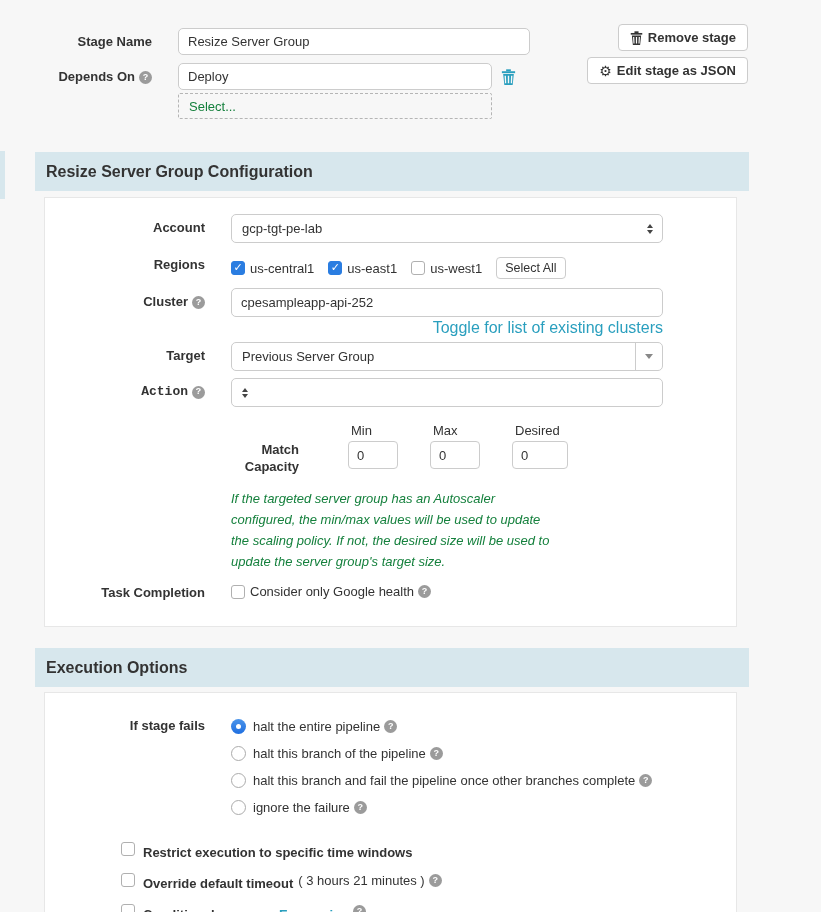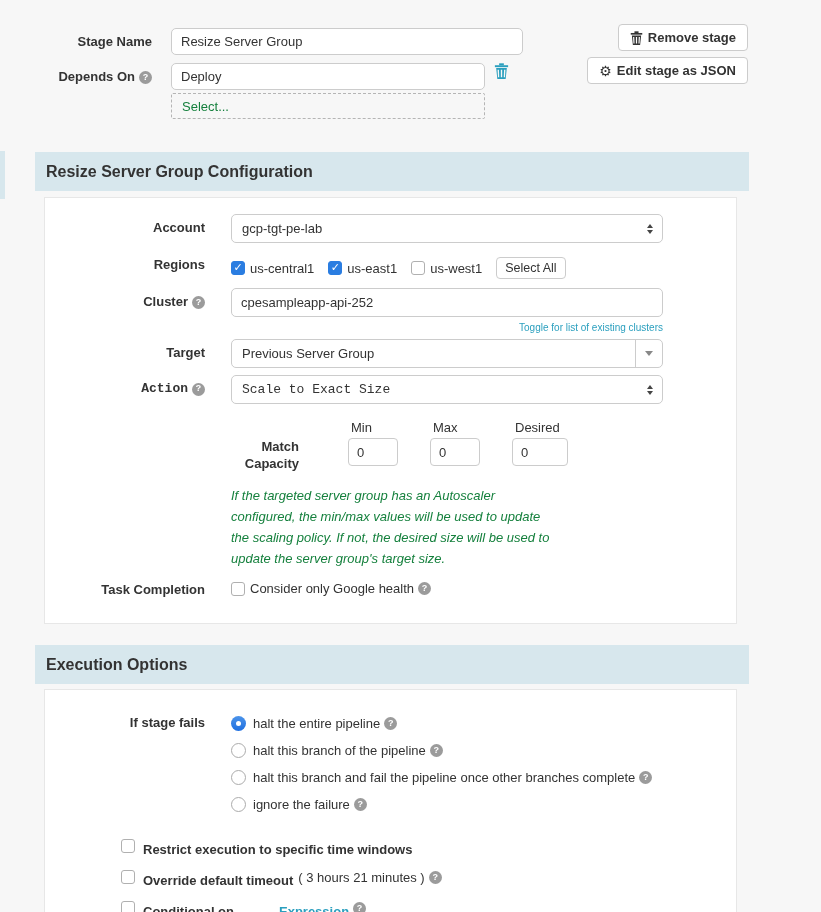--- a/index.html
+++ b/index.html
@@ -9,21 +9,21 @@
     font-family:"Liberation Sans", sans-serif;
     font-size:13px; color:#333;
     overflow:hidden; position:relative;
   }
   .uni { font-family:"DejaVu Sans", sans-serif; }
 
   
   .top-form { position:relative; padding-top:28px; }
   .top-row { display:flex; align-items:flex-start; margin-bottom:8px; }
   .top-label { width:152px; text-align:right; font-weight:700; padding-top:6px; }
-  .top-control { margin-left:19px; display:flex; align-items:flex-start; }
+  .top-control { margin-left:26px; display:flex; align-items:center; }
   .text-input {
     height:27px; border:1px solid #ccc; border-radius:5px; background:#fff;
     padding:0 9px; font-size:13px; color:#333; font-family:inherit; outline:none;
   }
   .w-stage { width:352px; }
   .w-dep { width:314px; }
   .trash-btn { margin-left:9px; color:#2a9fbe; cursor:pointer; line-height:0; }
   .dashed-select {
     width:314px; height:26px; border:1px dashed #b5b5b5; border-radius:2px;
     color:#15803d; display:flex; align-items:center; padding:0 10px; margin-top:-5px;
@@ -86,21 +86,21 @@
   .checkbox.on::after {
     content:"✓"; font-family:"DejaVu Sans", sans-serif; color:#fff; font-size:11px;
     position:absolute; left:1.5px; top:-1px; font-weight:700;
   }
   .mini-btn {
     background:#fff; border:1px solid #ccc; border-radius:4px;
     padding:3px 8px; font-size:12.5px; color:#333; cursor:pointer; font-family:inherit;
   }
   .toggle-link-row { text-align:right; margin:2px 0 5px 0; }
   .link { color:#2a9fbe; cursor:pointer; }
-  .toggle-link-row .link { font-size:10px; }
+  .toggle-link-row .link { font-size:16px; }
 
   
   .capacity-row { display:flex; margin-top:5px; }
   .capacity-label { width:254px; text-align:right; font-weight:700; padding-top:18px; line-height:17px; }
   .capacity-label span { display:inline-block; width:62px; }
   .capacity-cells { margin-left:49px; display:flex; gap:32px; }
   .cap-cell { display:flex; flex-direction:column; }
   .cap-cell label { margin:0 0 3px 3px; color:#333; }
   .cap-input {
     width:50px; height:28px; border:1px solid #ccc; border-radius:4px;
@@ -251,21 +251,20 @@
       </div>
     </div>
   </div>
 
   <div class="form-row" style="margin-bottom:16px;font-family:Liberation Mono, monospace;">
     <div class="form-label">
       <span>Action</span><span class="help-circle">?</span>
     </div>
     <div class="form-control">
       <div class="select-box">
-        <span class="val">Scale to Exact Size</span>
         <span class="updown">
             <i class="up"></i>
             <i class="dn"></i>
           </span>
       </div>
     </div>
   </div>
 
   <div class="capacity-row">
     <div class="capacity-label">

